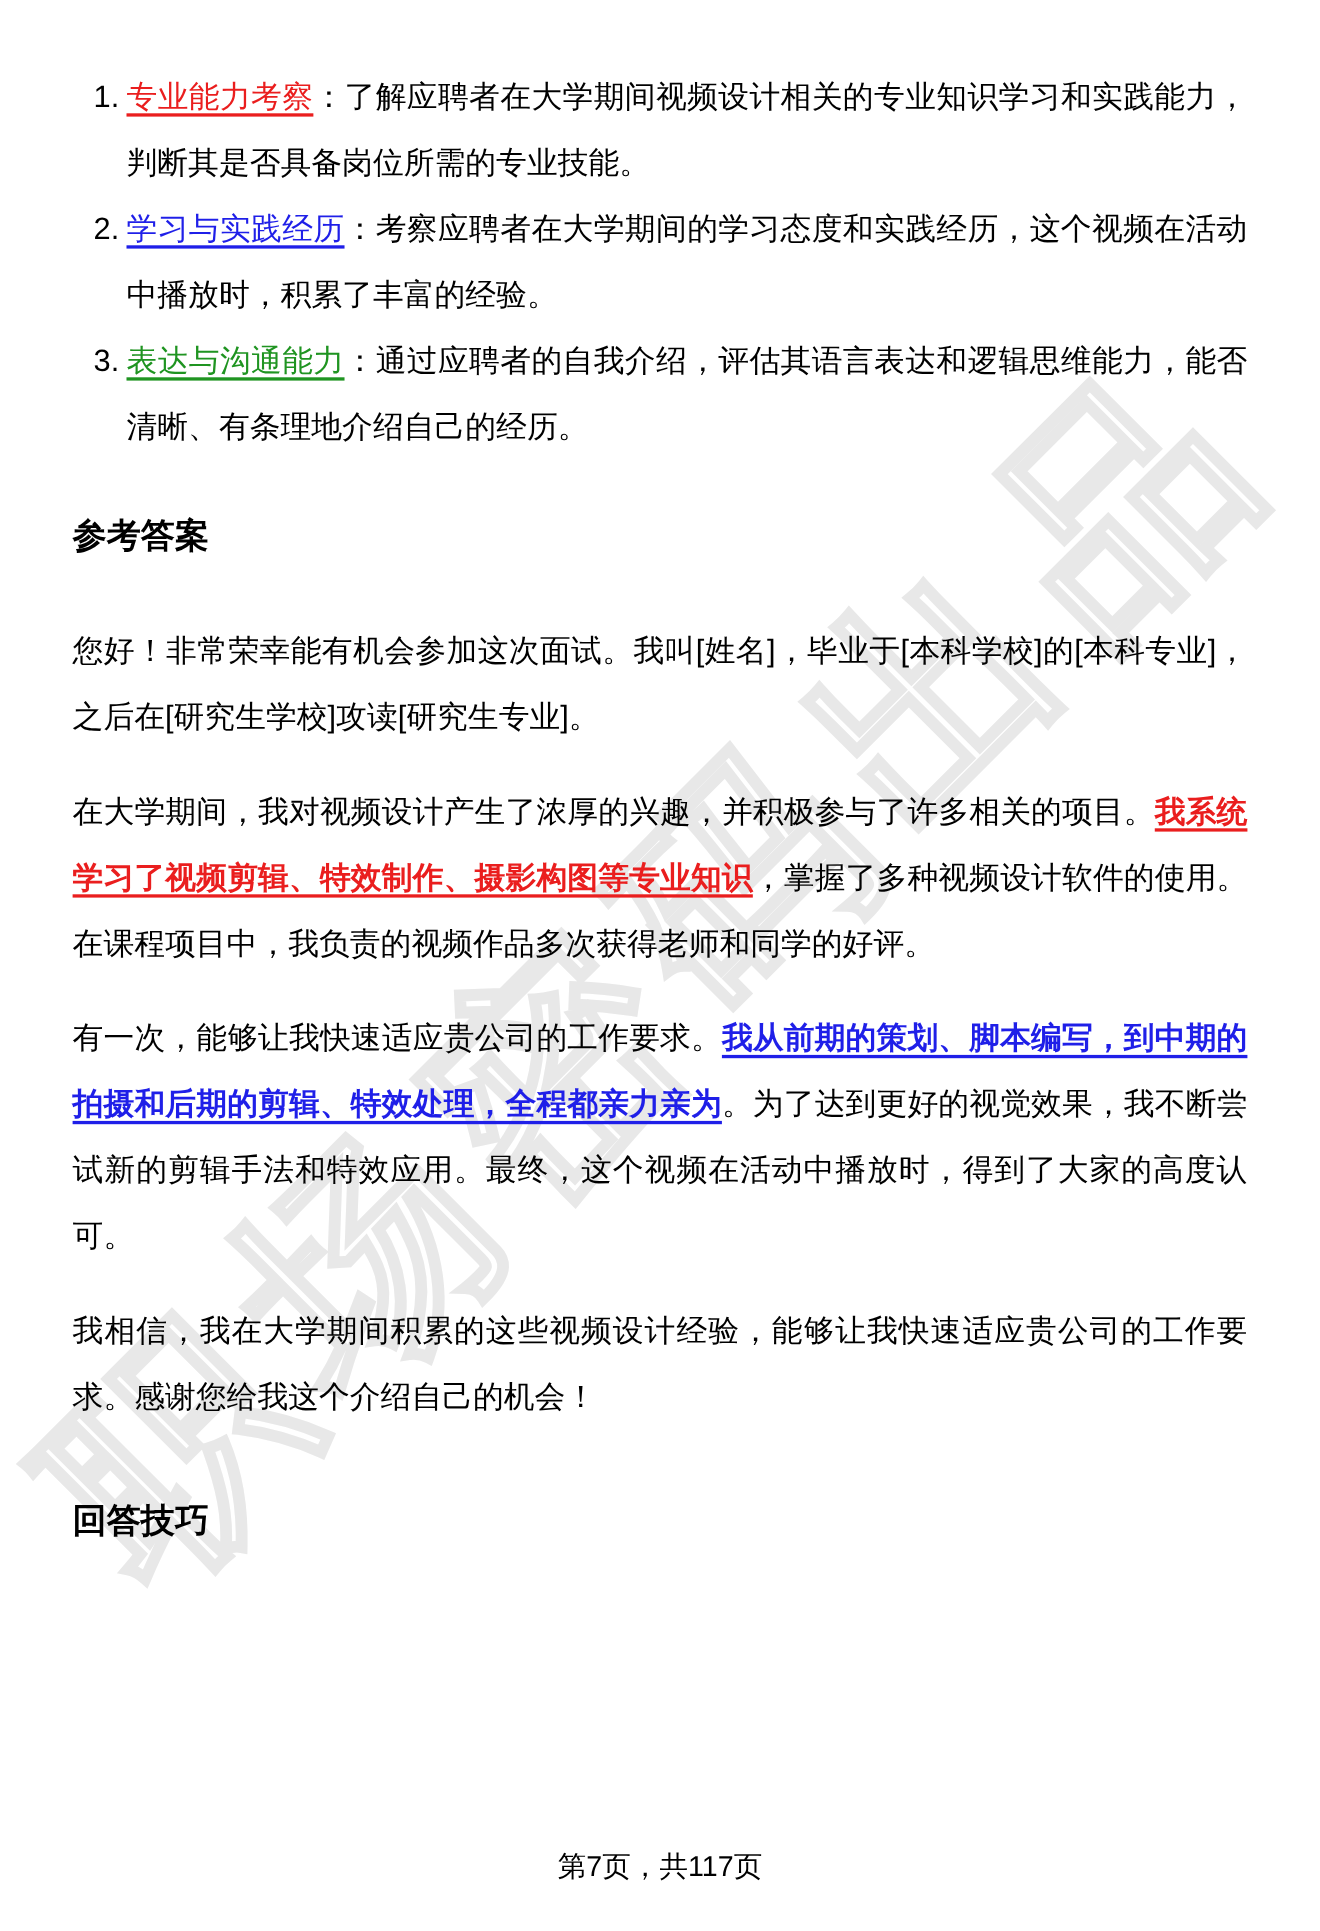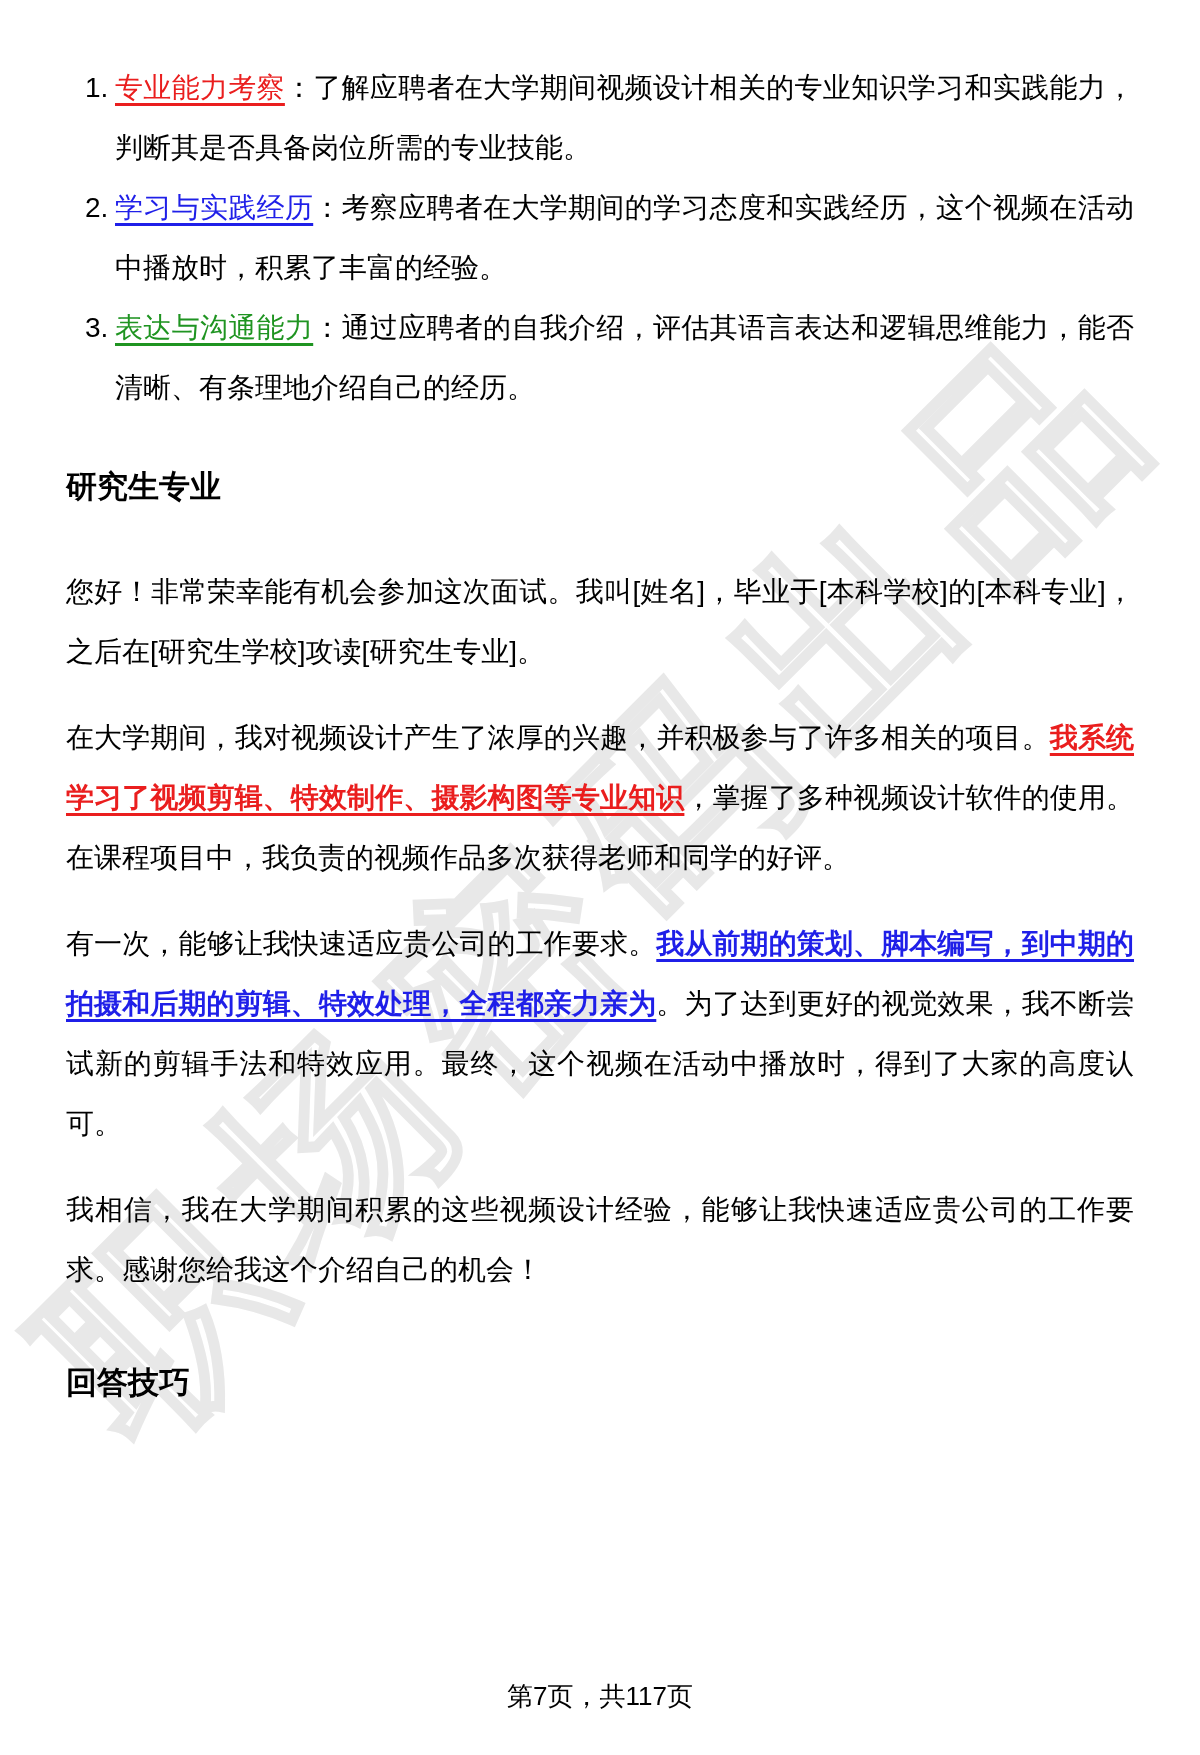--- a/index.html
+++ b/index.html
@@ -102,21 +102,21 @@
       <span class="num">1.</span><span class="term c-red">专业能力考察</span><span>：了解应聘者在大学期间视频设计相关的专业知识学习和实践能力，判断其是否具备岗位所需的专业技能。</span>
     </li>
     <li>
       <span class="num">2.</span><span class="term c-blue">学习与实践经历</span><span>：考察应聘者在大学期间的学习态度和实践经历，这个视频在活动中播放时，积累了丰富的经验。</span>
     </li>
     <li>
       <span class="num">3.</span><span class="term c-green">表达与沟通能力</span><span>：通过应聘者的自我介绍，评估其语言表达和逻辑思维能力，能否清晰、有条理地介绍自己的经历。</span>
     </li>
   </ol>
 
-  <h2 class="heading">研究生专业</h2>
+  <h2 class="heading">参考答案</h2>
 
   <p class="para first">
     <span>您好！非常荣幸能有机会参加这次面试。我叫[姓名]，毕业于[本科学校]的[本科专业]，之后在[研究生学校]攻读[研究生专业]。</span>
   </p>
 
   <p class="para">
     <span>在大学期间，我对视频设计产生了浓厚的兴趣，并积极参与了许多相关的项目。</span><span class="em c-red">我系统学习了视频剪辑、特效制作、摄影构图等专业知识</span><span>，掌握了多种视频设计软件的使用。在课程项目中，我负责的视频作品多次获得老师和同学的好评。</span>
   </p>
 
   <p class="para">

